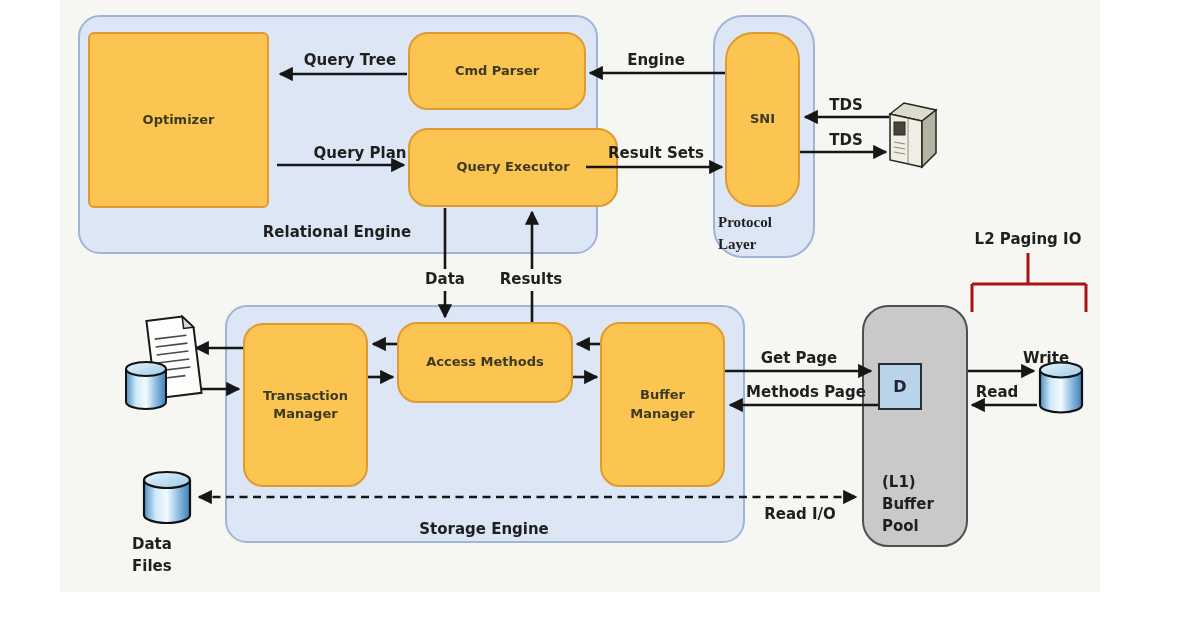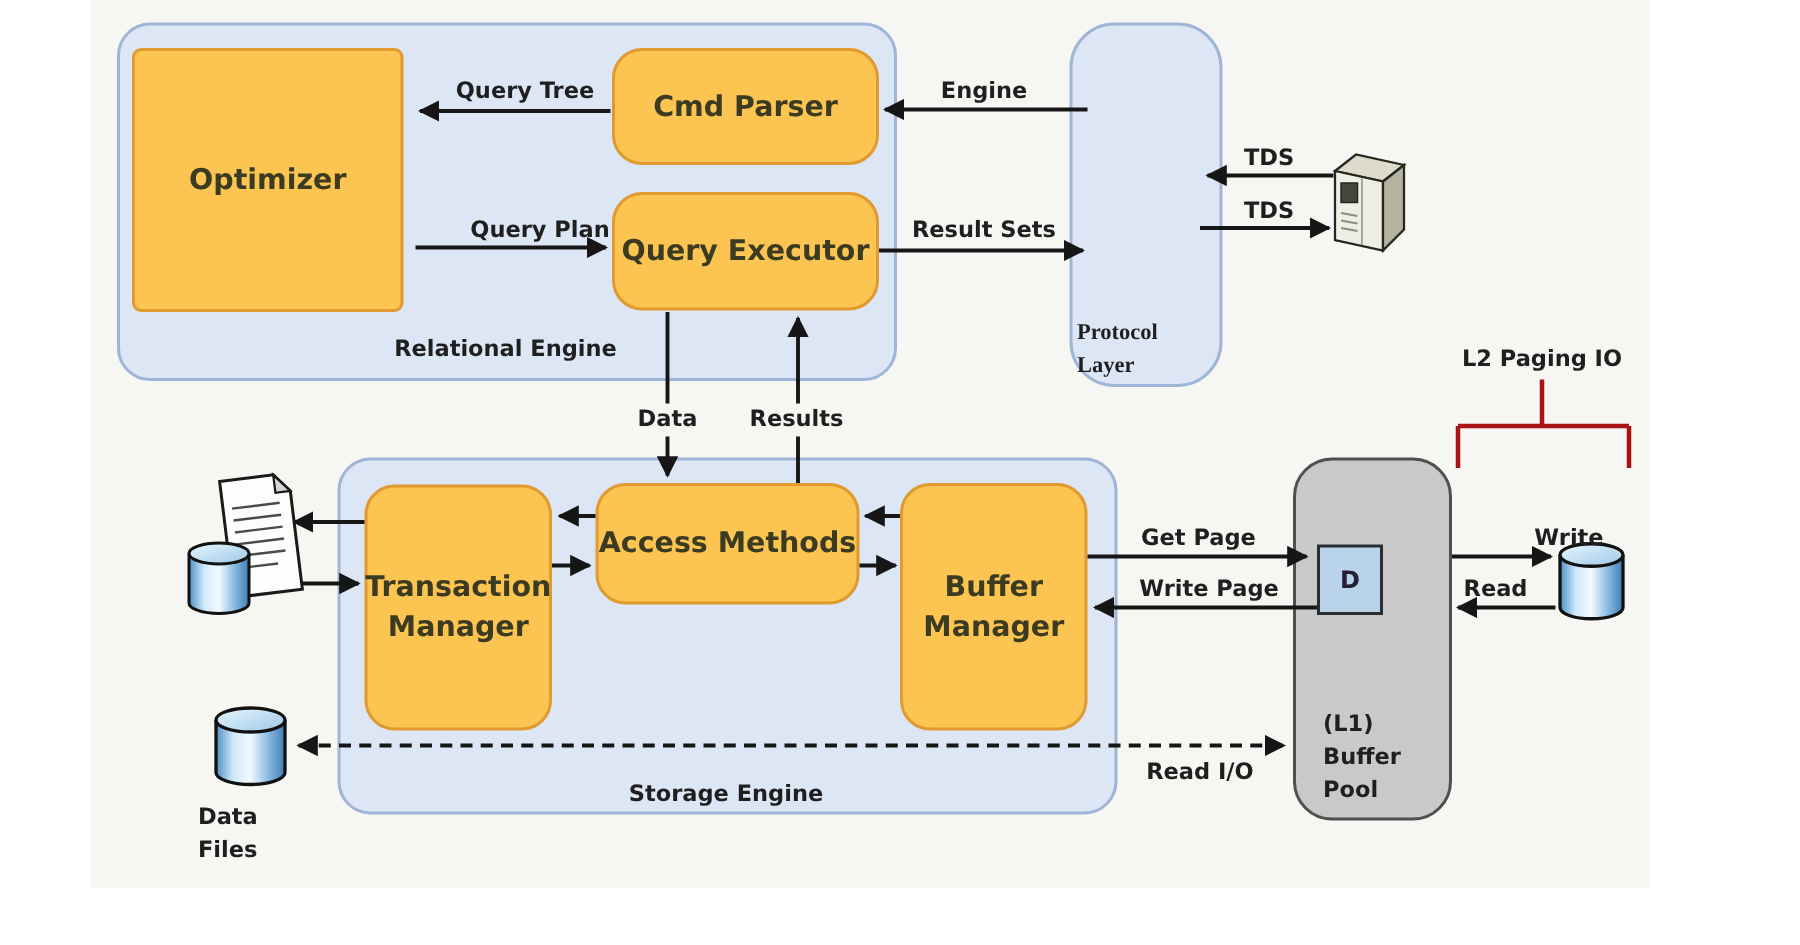--- a/index.html
+++ b/index.html
@@ -1,21 +1,21 @@
 <!DOCTYPE html>
 <html style="--canvas-bg: #f6f6f3; --container-fill: #dce6f5; --container-border: #9fb5d8; --box-fill: #fcc451; --box-border: #e09a2f; --pool-fill: #c9c9c9; --pool-border: #4f4f4f; --d-fill: #b9d3ea; --arrow: #161616; --bracket: #aa1313; --box-text: #3b3b22; --flow-text: #1f1f1f;"><head>
 <meta charset="utf-8">
 <style>
   html,body{margin:0;padding:0;background:#fff;}
   body{font-family:"DejaVu Sans","Liberation Sans",sans-serif;}
   .scene{position:relative;width:1200px;height:630px;background:#fff;overflow:hidden;}
   .paper{position:absolute;left:60px;top:0;width:1040px;height:592px;background:var(--canvas-bg);}
   .ctr{position:absolute;background:var(--container-fill);border:2px solid var(--container-border);border-radius:22px;box-sizing:border-box;}
   .ctr.pl{border-radius:30px;}
-  .box{position:absolute;background:var(--box-fill);border:2px solid var(--box-border);border-radius:20px;box-sizing:border-box;display:flex;align-items:center;justify-content:center;text-align:center;font-weight:bold;font-size:19px;color:var(--box-text);line-height:1.4;}
+  .box{position:absolute;background:var(--box-fill);border:2px solid var(--box-border);border-radius:20px;box-sizing:border-box;display:flex;align-items:center;justify-content:center;text-align:center;font-weight:bold;font-size:13px;color:var(--box-text);line-height:1.4;}
   .pool{position:absolute;background:var(--pool-fill);border:2px solid var(--pool-border);border-radius:26px;box-sizing:border-box;}
   .dbox{position:absolute;background:var(--d-fill);border:2px solid #2b2d30;box-sizing:border-box;display:flex;align-items:center;justify-content:center;font-weight:bold;font-size:16px;color:#223;}
   .lbl{position:absolute;transform:translateX(-50%);font-weight:bold;font-size:15px;line-height:1.45;color:var(--flow-text);text-align:left;white-space:nowrap;}
   .wrap{white-space:normal;}
   .masked{background:var(--canvas-bg);padding:0 4px;}
   svg.overlay{position:absolute;left:0;top:0;pointer-events:none;}
   .ar{stroke:var(--arrow);stroke-width:2.6;fill:none;}
   .dash{stroke-dasharray:8 5.5;}
   #ah path{fill:var(--arrow);}
   .brk{stroke:var(--bracket);stroke-width:3;fill:none;}
@@ -31,22 +31,25 @@
   <div class="ctr pl" style="left:713px;top:15px;width:102px;height:243px;"></div>
   <div class="ctr" style="left:225px;top:305px;width:520px;height:238px;"></div>
   <div class="pool" style="left:862px;top:305px;width:106px;height:242px;"></div>
 
   <div class="box" style="left:88px;top:32px;width:181px;height:176px;border-radius:6px;">
     <span>Optimizer</span>
   </div>
   <div class="box" style="left:408px;top:32px;width:178px;height:78px;">
     <span>Cmd Parser</span>
   </div>
-  <div class="box" style="left:408px;top:128px;width:178px;height:79px;">
+  <div class="box" style="left:408px;top:128px;width:210px;height:79px;">
     <span>Query Executor</span>
+  </div>
+  <div class="box" style="left:725px;top:32px;width:75px;height:175px;border-radius:28px;">
+    <span>SNI</span>
   </div>
   <div class="box" style="left:243px;top:323px;width:125px;height:164px;padding:0 8px;">
     <span>Transaction Manager</span>
   </div>
   <div class="box" style="left:397px;top:322px;width:176px;height:81px;">
     <span>Access Methods</span>
   </div>
   <div class="box" style="left:600px;top:322px;width:125px;height:165px;padding:0 18px;">
     <span>Buffer Manager</span>
   </div>
@@ -144,18 +147,18 @@
 
   <div class="lbl" style="left:350px;top:50px;">Query Tree</div>
   <div class="lbl" style="left:346px;top:143px;margin-left:14px;">Query Plan</div>
   <div class="lbl" style="left:656px;top:50px;">Engine</div>
   <div class="lbl" style="left:656px;top:143px;">Result Sets</div>
   <div class="lbl" style="left:846px;top:95px;">TDS</div>
   <div class="lbl" style="left:846px;top:130px;">TDS</div>
   <div class="lbl masked" style="left:445px;top:269px;">Data</div>
   <div class="lbl masked" style="left:531px;top:269px;">Results</div>
   <div class="lbl" style="left:799px;top:348px;">Get Page</div>
-  <div class="lbl" style="left:806px;top:382px;">Write Page</div>
+  <div class="lbl" style="left:806px;top:382px;">Methods Page</div>
   <div class="lbl" style="left:999px;top:348px;margin-left:47px;">Write</div>
   <div class="lbl" style="left:997px;top:382px;">Read</div>
   <div class="lbl" style="left:800px;top:504px;">Read I/O</div>
 
 </div>
 
 </body></html>

